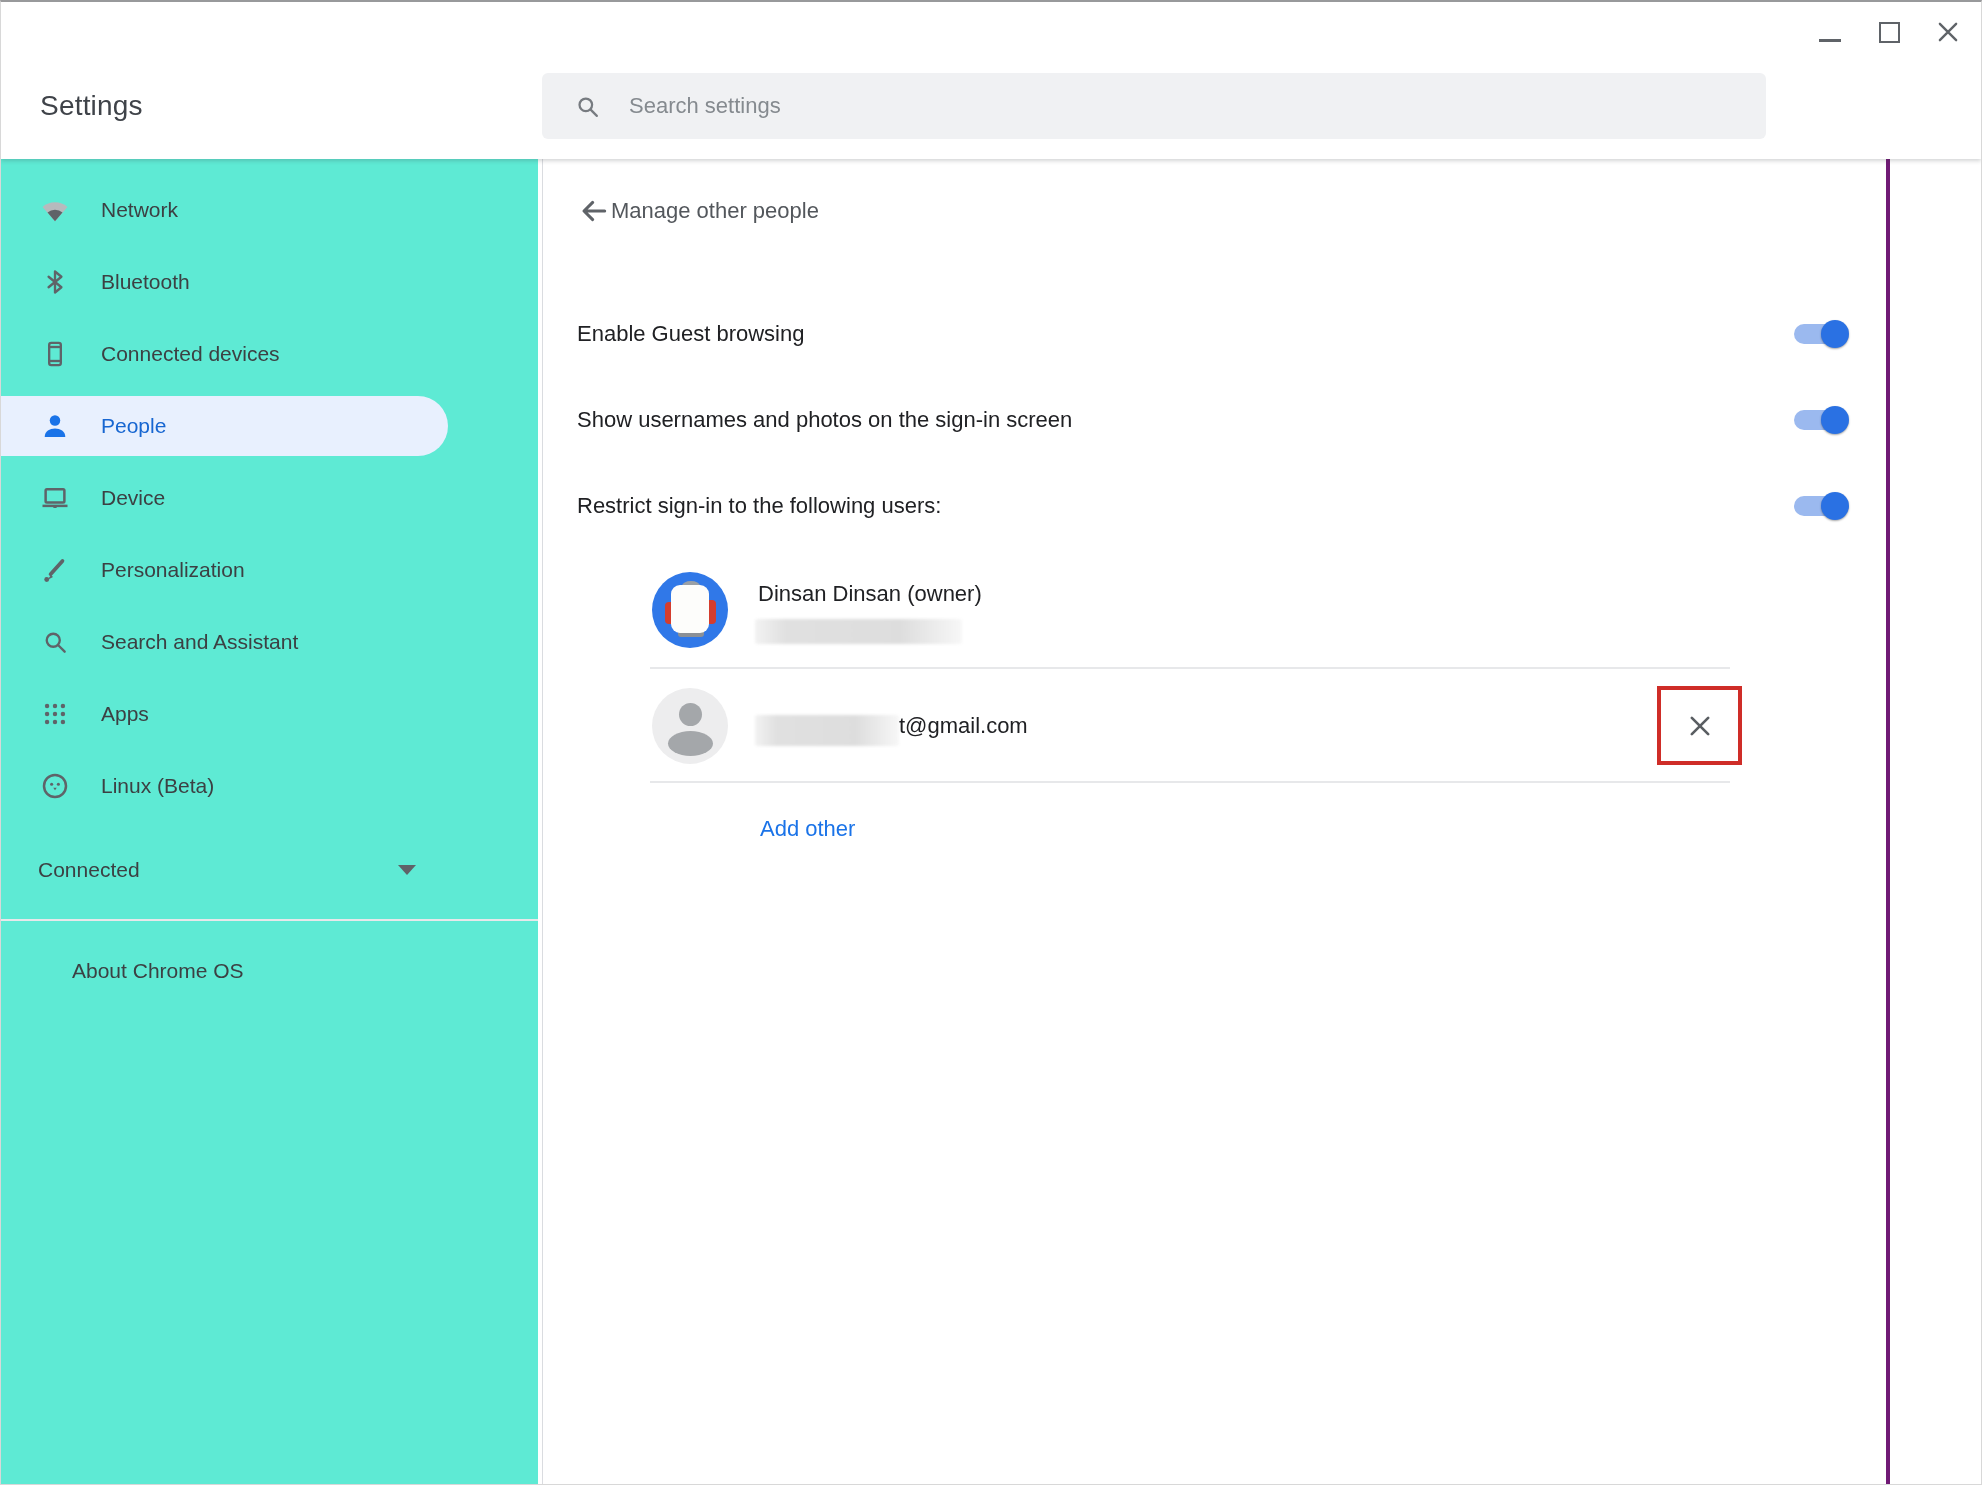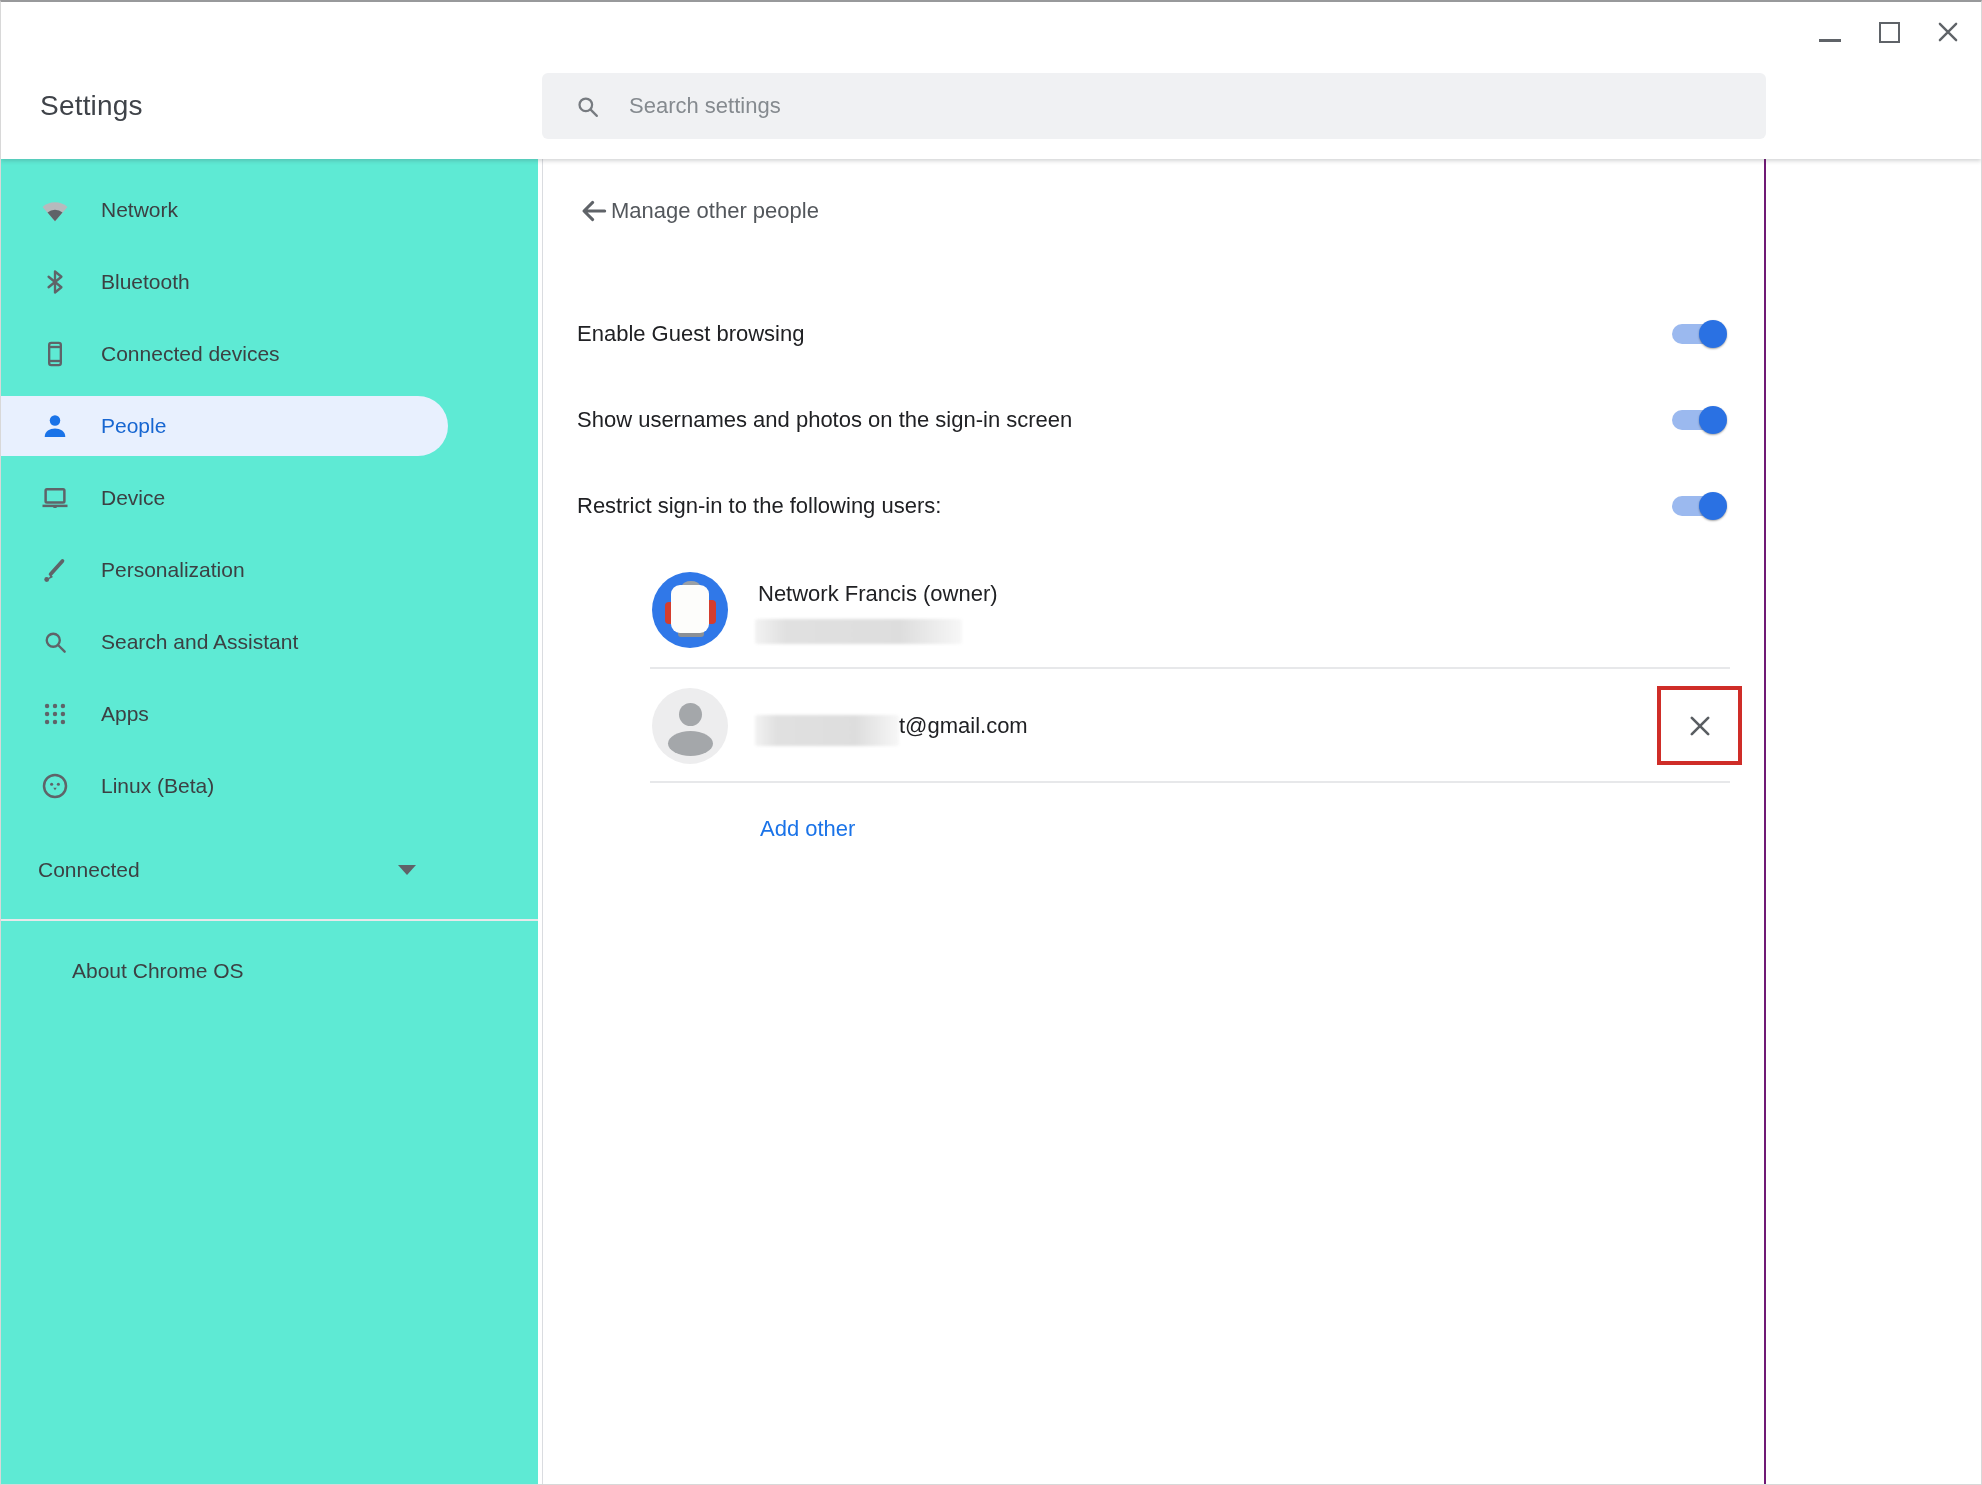--- a/index.html
+++ b/index.html
@@ -65,22 +65,22 @@
   .caret-down{
     position:absolute;left:397px;top:31px;width:0;height:0;
     border-left:9px solid transparent;border-right:9px solid transparent;
     border-top:10px solid #5f6368;
   }
   .sidebar-divider{border-top:2px solid #e7e8ea;margin-top:13px;}
   .about-row{height:72px;margin-top:14px;display:flex;align-items:center;cursor:pointer;padding-left:34px;}
   .about-label{margin-left:37px;font-size:21px;font-weight:500;color:#3c4043;}
   
   .content{
-    position:absolute;left:541px;top:157px;width:1224px;bottom:0;
-    background:#fff;border-left:1px solid #dadce0;border-right:2px solid #701a75;
+    position:absolute;left:541px;top:157px;width:1348px;bottom:0;
+    background:#fff;border-left:1px solid #dadce0;border-right:4px solid #701a75;
     box-sizing:border-box;
   }
   .page-heading{position:absolute;left:0;top:0;width:100%;height:104px;display:flex;align-items:center;}
   .back-btn{margin-left:34px;width:34px;height:34px;border:none;background:none;padding:0;display:flex;align-items:center;justify-content:center;cursor:pointer;}
   .page-title{margin-left:36px;font-size:22px;font-weight:500;color:#53575c;}
   .toggle-row{
     position:absolute;left:34px;right:38px;height:60px;
     display:flex;align-items:center;justify-content:space-between;
   }
   .toggle-row.r1{top:145px;} .toggle-row.r2{top:231px;} .toggle-row.r3{top:317px;}
@@ -304,21 +304,21 @@
     </div>
   </div>
 
   <div class="avatar avatar-owner">
     <span class="gray-top"></span>
     <span class="red-left"></span>
     <span class="red-right"></span>
     <span class="gray-bottom"></span>
     <span class="bread"></span>
   </div>
-  <div class="user-name">Network Francis (owner)</div>
+  <div class="user-name">Dinsan Dinsan (owner)</div>
   <div class="blur-bar blur-owner"></div>
   <div class="row-divider div1"></div>
 
   <div class="avatar avatar-generic">
     <span class="head"></span>
     <span class="torso"></span>
   </div>
   <div class="blur-bar blur-user2"></div>
   <div class="user-email">t@gmail.com</div>
 

